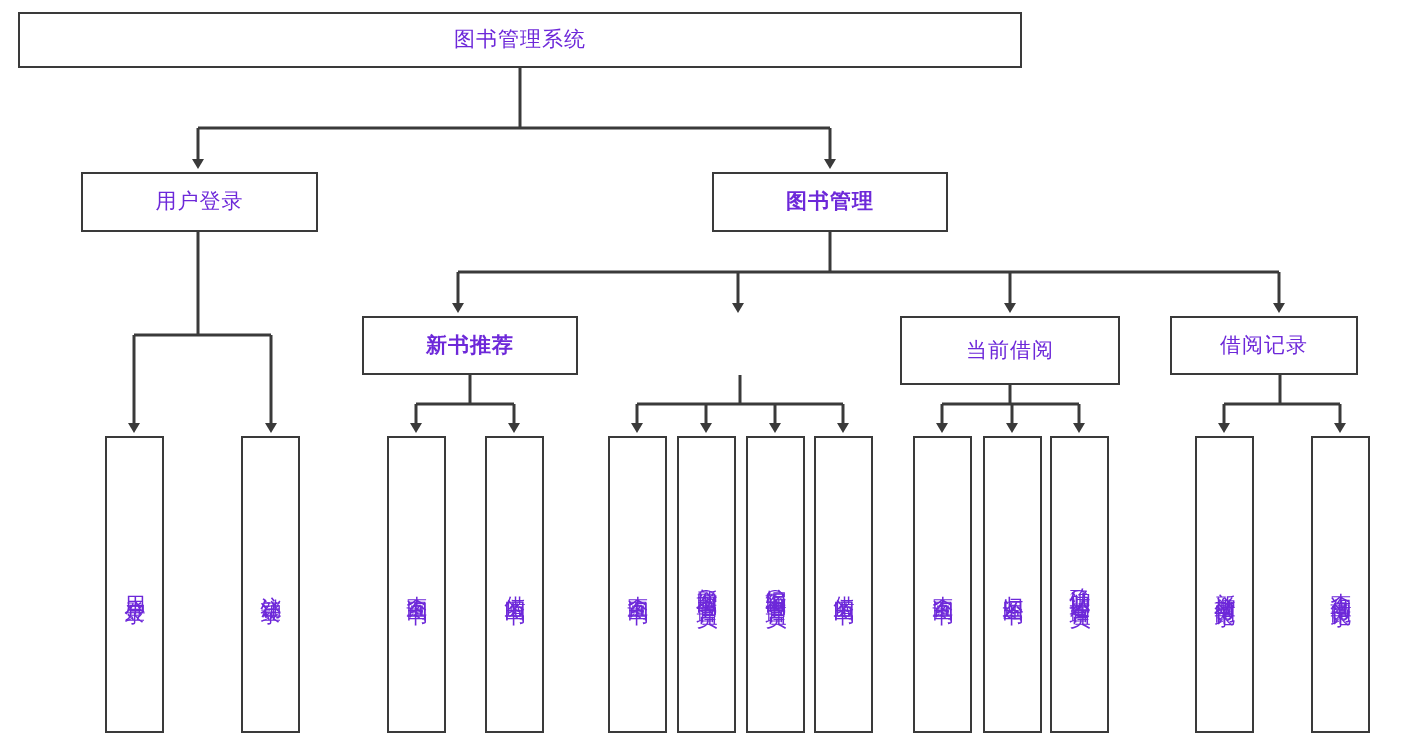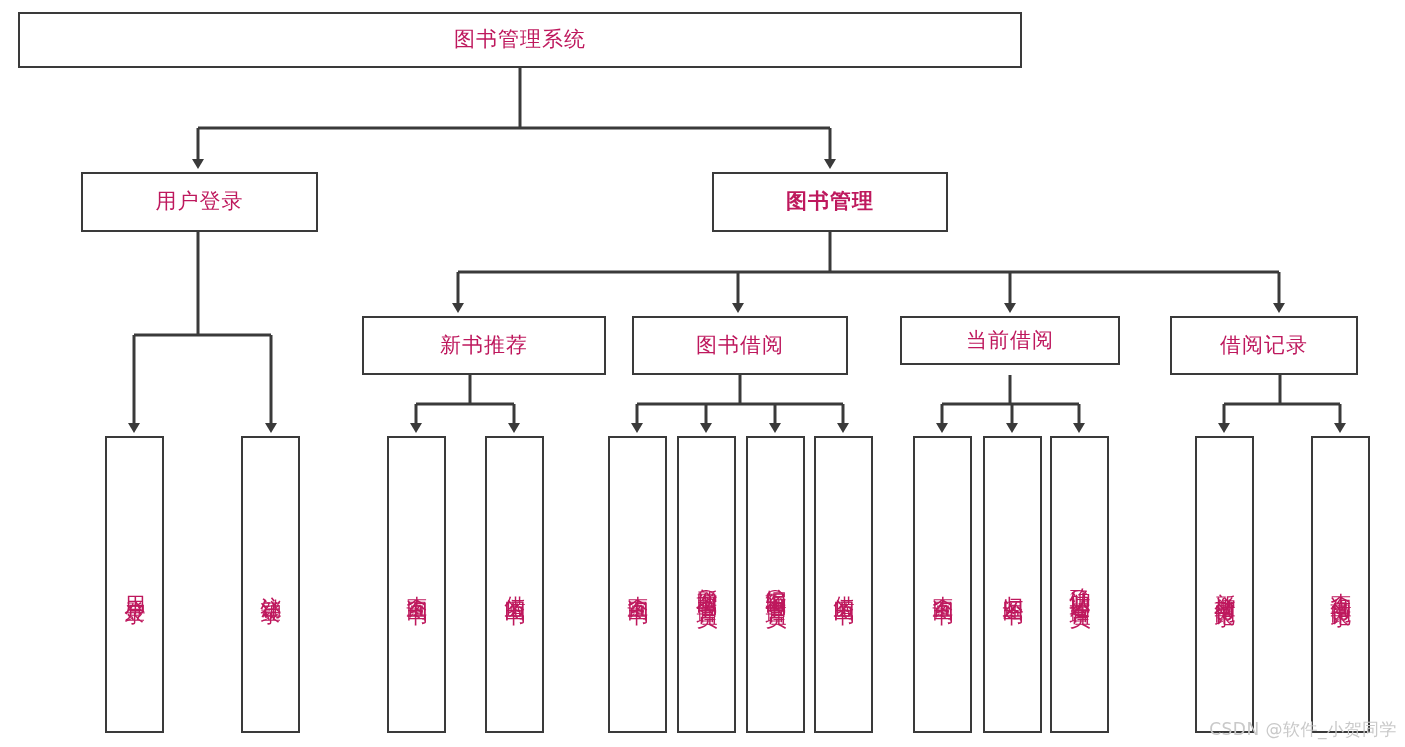--- a/index.html
+++ b/index.html
@@ -14,21 +14,21 @@
   svg#wires{position:absolute;left:0;top:0;width:1405px;height:747px;}
 
   .node{
     position:absolute;
     box-sizing:border-box;
     background:#ffffff;
     border:2px solid #3a3a3a;
     display:flex;
     align-items:center;
     justify-content:center;
-    color:#be185d;
+    color:#6d28d9;
   }
   .node .lbl{
     display:block;
     text-align:center;
     line-height:1.12;
     white-space:nowrap;
   }
   .h-node .lbl{
     font-size:21px;
     letter-spacing:1px;
@@ -116,29 +116,26 @@
   </div>
 
   <div class="node h-node" style="left:81px;top:172px;width:237px;height:60px;">
     <span class="lbl">用户登录</span>
   </div>
 
   <div class="node h-node" style="left:712px;top:172px;width:236px;height:60px;font-weight:bold;">
     <span class="lbl">图书管理</span>
   </div>
 
-  <div class="node h-node" style="left:362px;top:316px;width:244px;height:59px;">
+  <div class="node h-node" style="left:362px;top:316px;width:216px;height:59px;font-weight:bold;">
     <span class="lbl">新书推荐</span>
   </div>
 
-  <div class="node h-node" style="left:632px;top:316px;width:216px;height:59px;">
-    <span class="lbl">图书借阅</span>
-  </div>
 
-  <div class="node h-node" style="left:900px;top:316px;width:220px;height:49px;">
+  <div class="node h-node" style="left:900px;top:316px;width:220px;height:69px;">
     <span class="lbl">当前借阅</span>
   </div>
 
   <div class="node h-node" style="left:1170px;top:316px;width:188px;height:59px;">
     <span class="lbl">借阅记录</span>
   </div>
 
   <div class="node v-node" style="left:105px;top:436px;width:59px;height:297px;">
     <span class="lbl">用户登录</span>
   </div>
@@ -184,15 +181,14 @@
   </div>
 
   <div class="node v-node" style="left:1195px;top:436px;width:59px;height:297px;">
     <span class="lbl">新增借阅记录</span>
   </div>
 
   <div class="node v-node" style="left:1311px;top:436px;width:59px;height:297px;">
     <span class="lbl">查询借阅记录</span>
   </div>
 
-  <div id="watermark">CSDN @软件_小贺同学</div>
 
 </div>
 
 </body></html>

